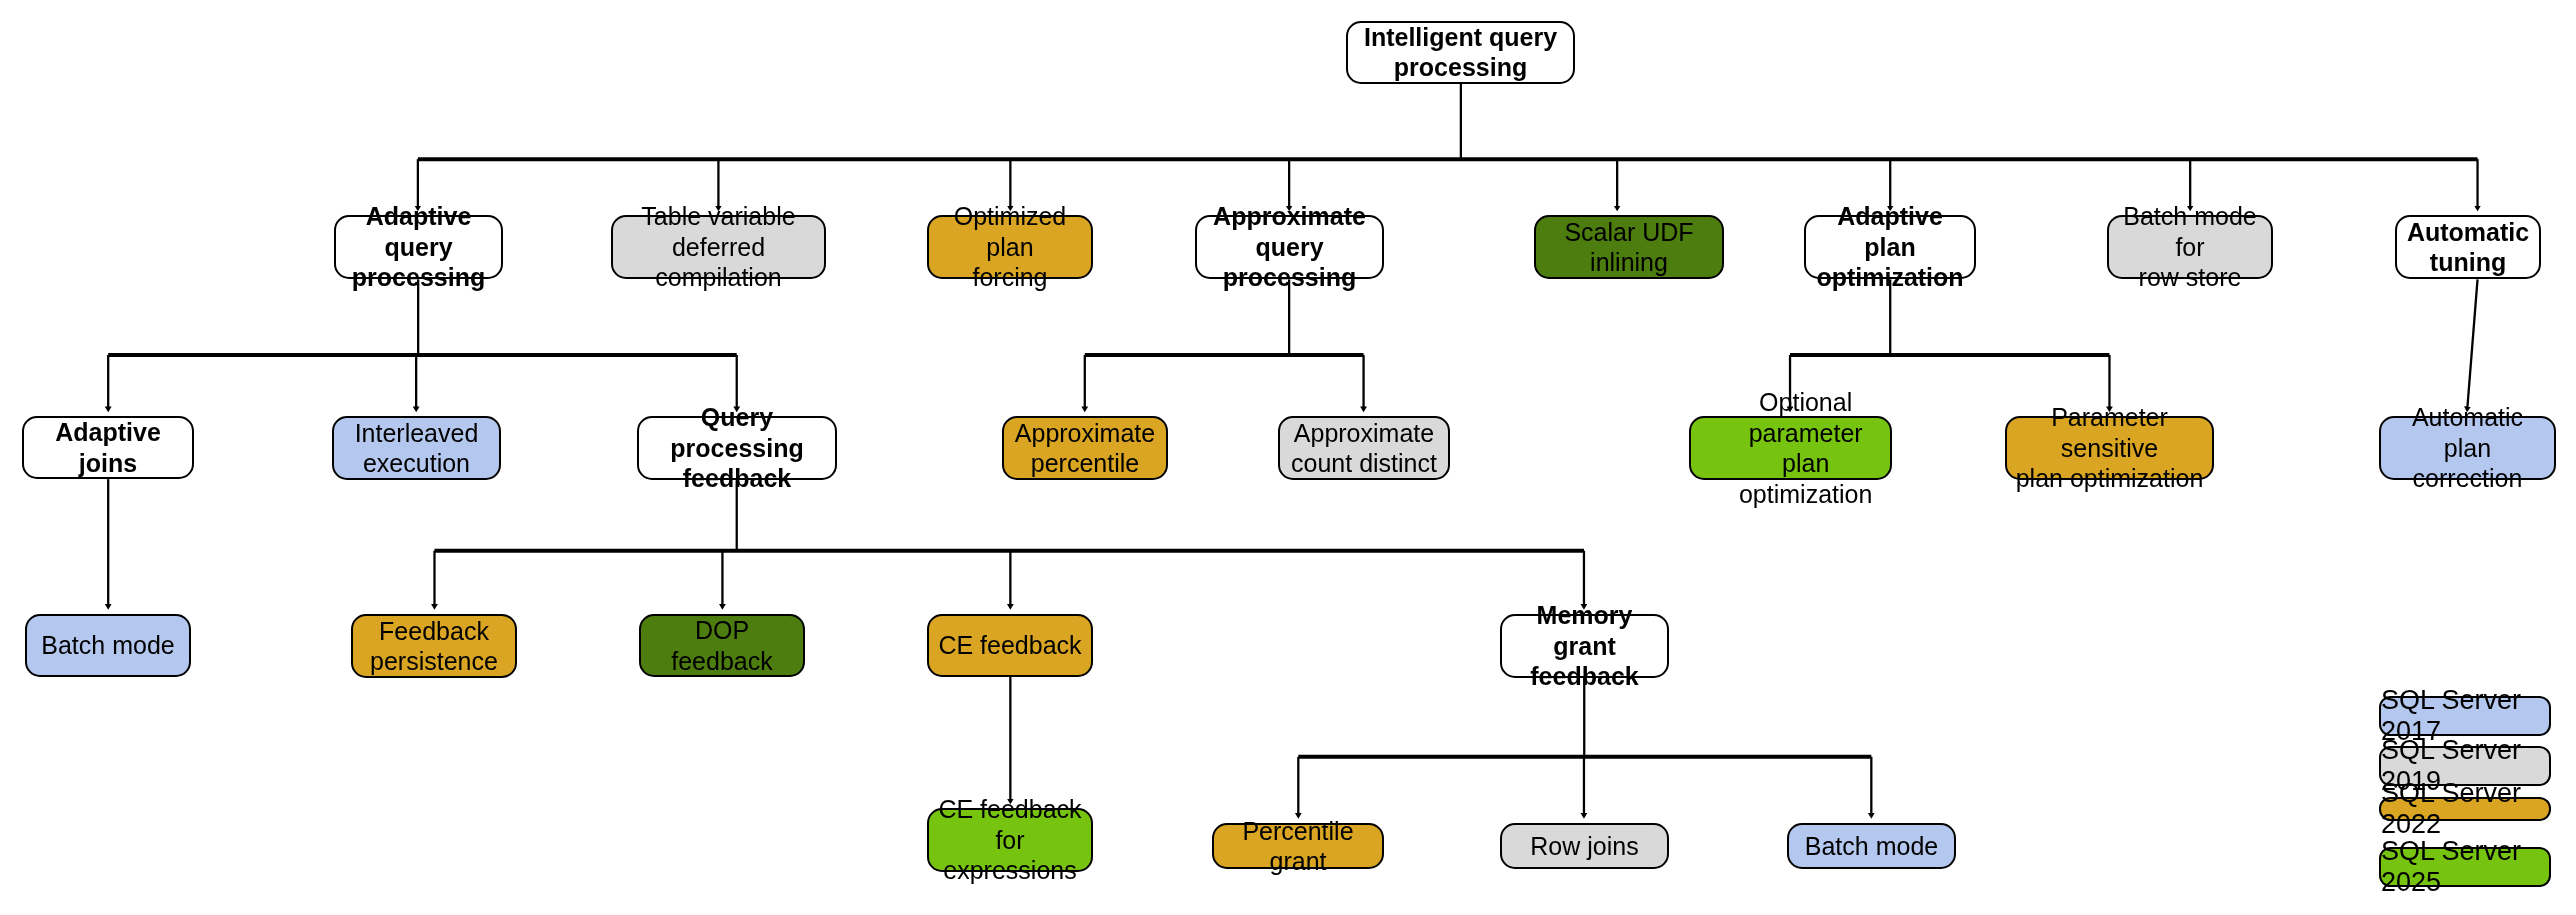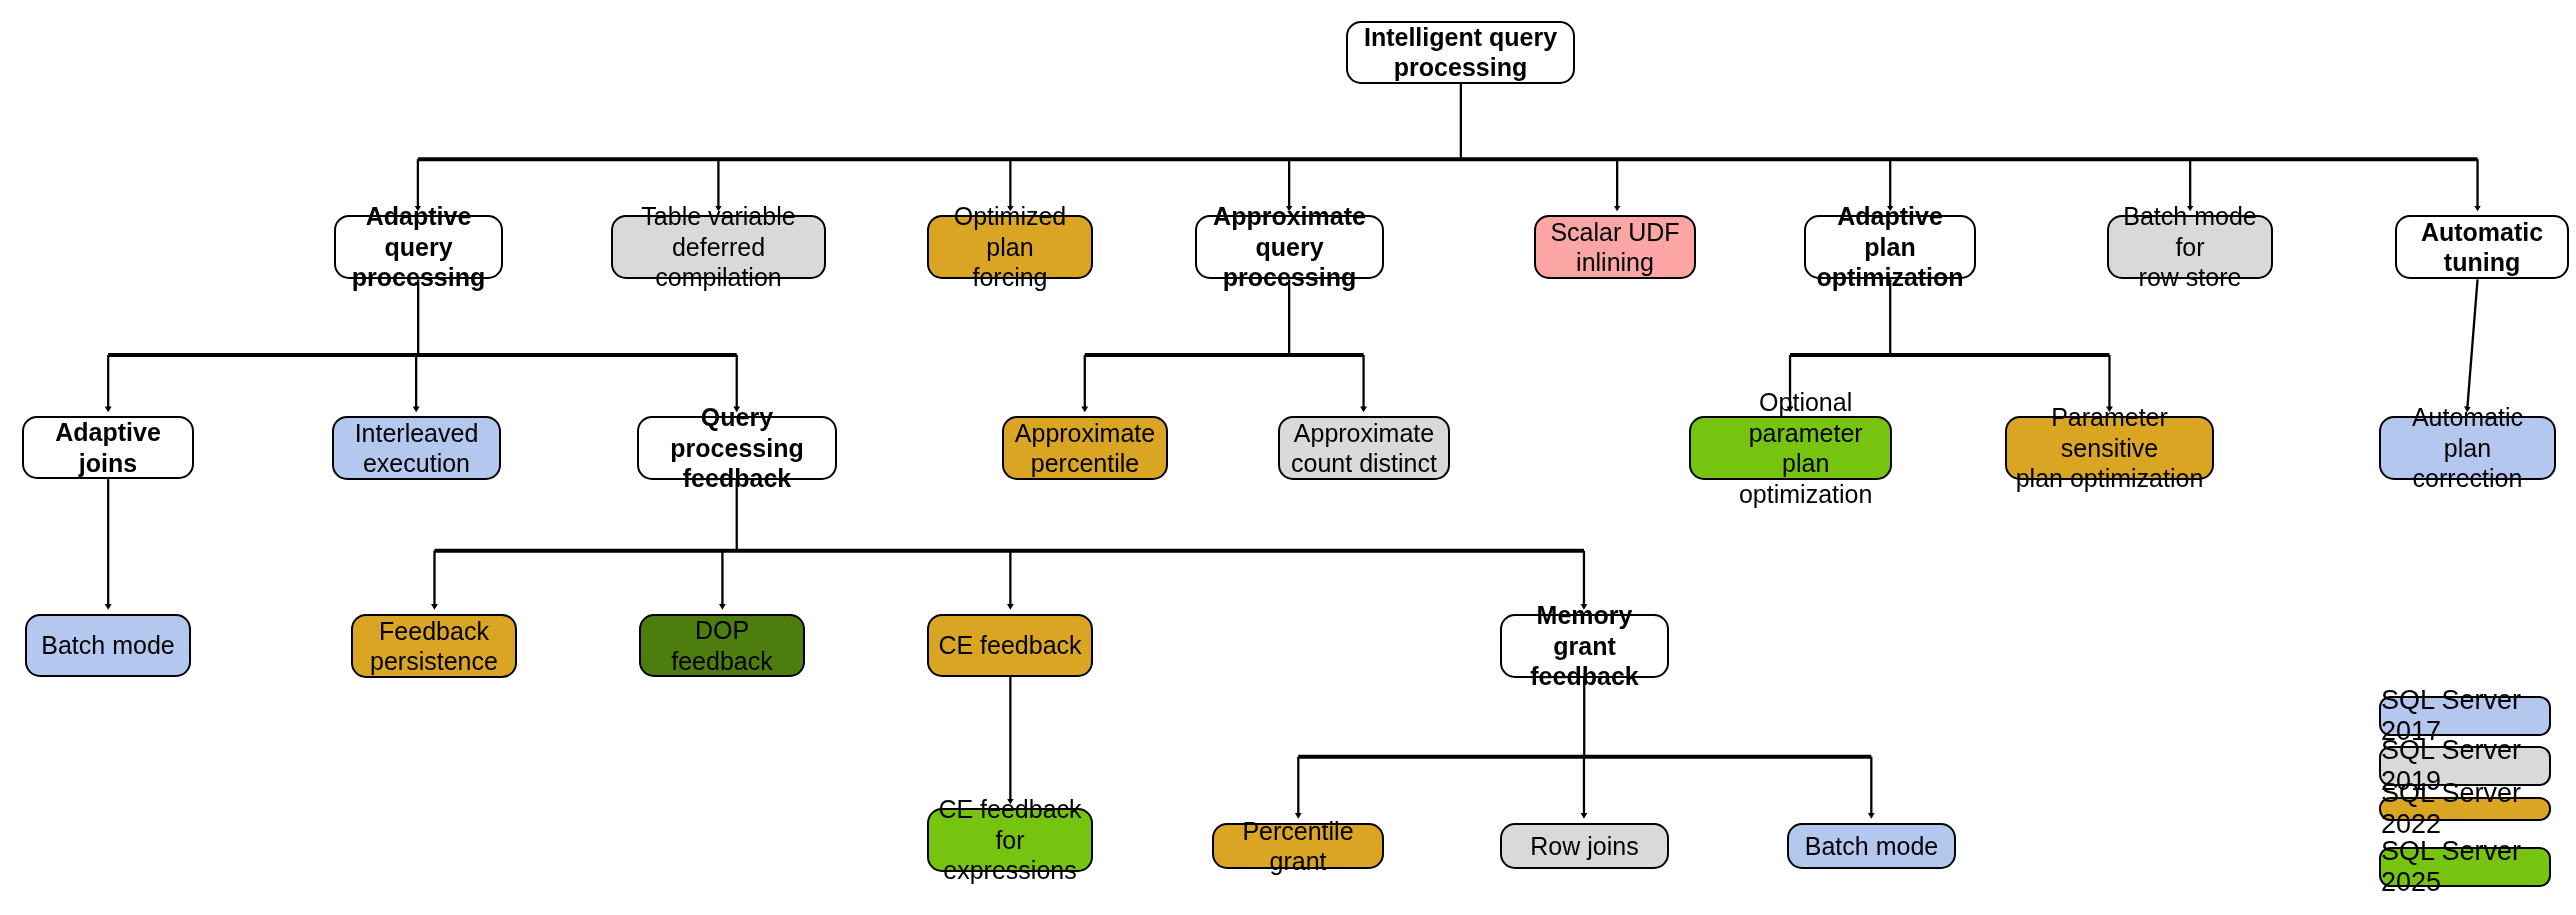--- a/index.html
+++ b/index.html
@@ -96,30 +96,30 @@
       </div>
       <div class="node" style="left: 611px; top: 215px; width: 215px; height: 64px; background: rgb(217, 217, 217);">
         <span>Table variable<br>deferred compilation</span>
       </div>
       <div class="node" style="left: 927px; top: 215px; width: 166px; height: 64px; background: rgb(217, 165, 34);">
         <span>Optimized plan<br>forcing</span>
       </div>
       <div class="node bold" style="left: 1195px; top: 215px; width: 189px; height: 64px; background: rgb(255, 255, 255);">
         <span>Approximate<br>query processing</span>
       </div>
-      <div class="node" style="left: 1534px; top: 215px; width: 162px; height: 64px; background: #fca5a5;">
+      <div class="node" style="left: 1534px; top: 215px; width: 190px; height: 64px; background: #4d7c0f;">
         <span>Scalar UDF<br>inlining</span>
       </div>
       <div class="node bold" style="left: 1804px; top: 215px; width: 172px; height: 64px; background: rgb(255, 255, 255);">
         <span>Adaptive plan<br>optimization</span>
       </div>
       <div class="node" style="left: 2107px; top: 215px; width: 166px; height: 64px; background: rgb(217, 217, 217);">
         <span>Batch mode for<br>row store</span>
       </div>
-      <div class="node bold" style="left: 2395px; top: 215px; width: 174px; height: 64px; background: rgb(255, 255, 255);">
+      <div class="node bold" style="left: 2395px; top: 215px; width: 146px; height: 64px; background: rgb(255, 255, 255);">
         <span>Automatic<br>tuning</span>
       </div>
       <div class="node bold" style="left: 22px; top: 416px; width: 172px; height: 63px; background: rgb(255, 255, 255);">
         <span>Adaptive joins</span>
       </div>
       <div class="node" style="left: 332px; top: 416px; width: 169px; height: 64px; background: rgb(180, 199, 238);">
         <span>Interleaved<br>execution</span>
       </div>
       <div class="node bold" style="left: 637px; top: 416px; width: 200px; height: 64px; background: rgb(255, 255, 255);">
         <span>Query processing<br>feedback</span>

